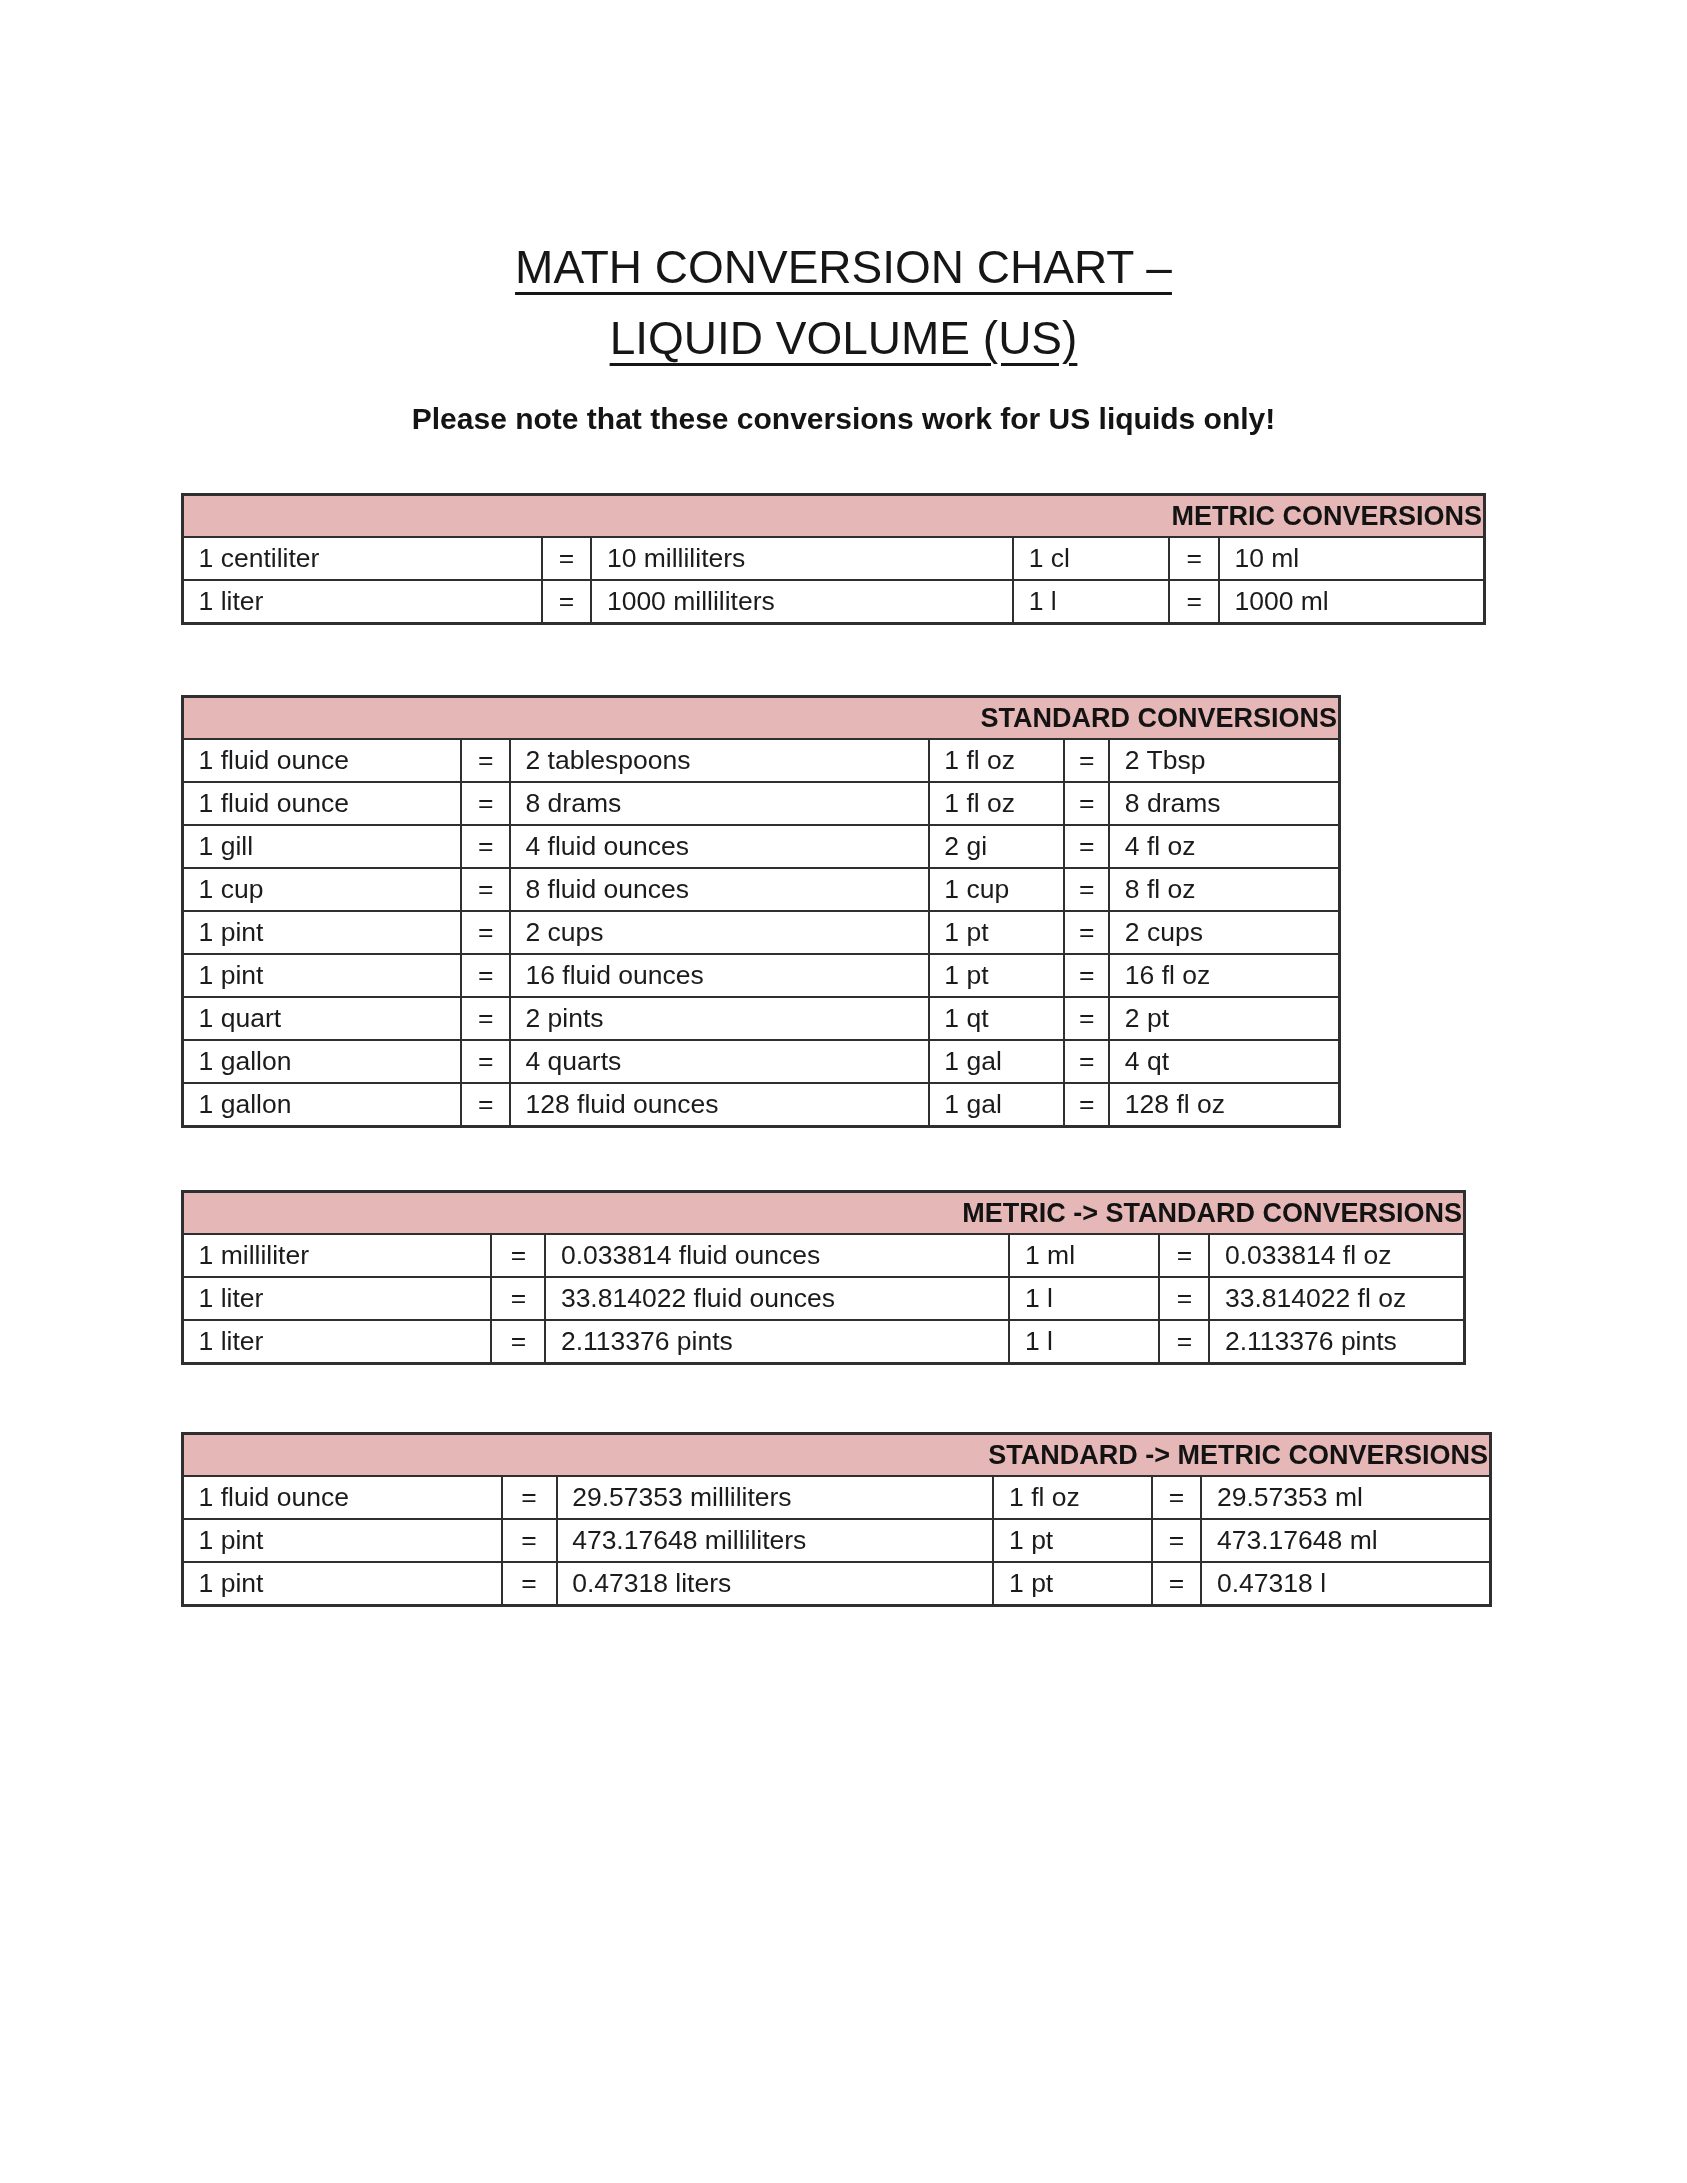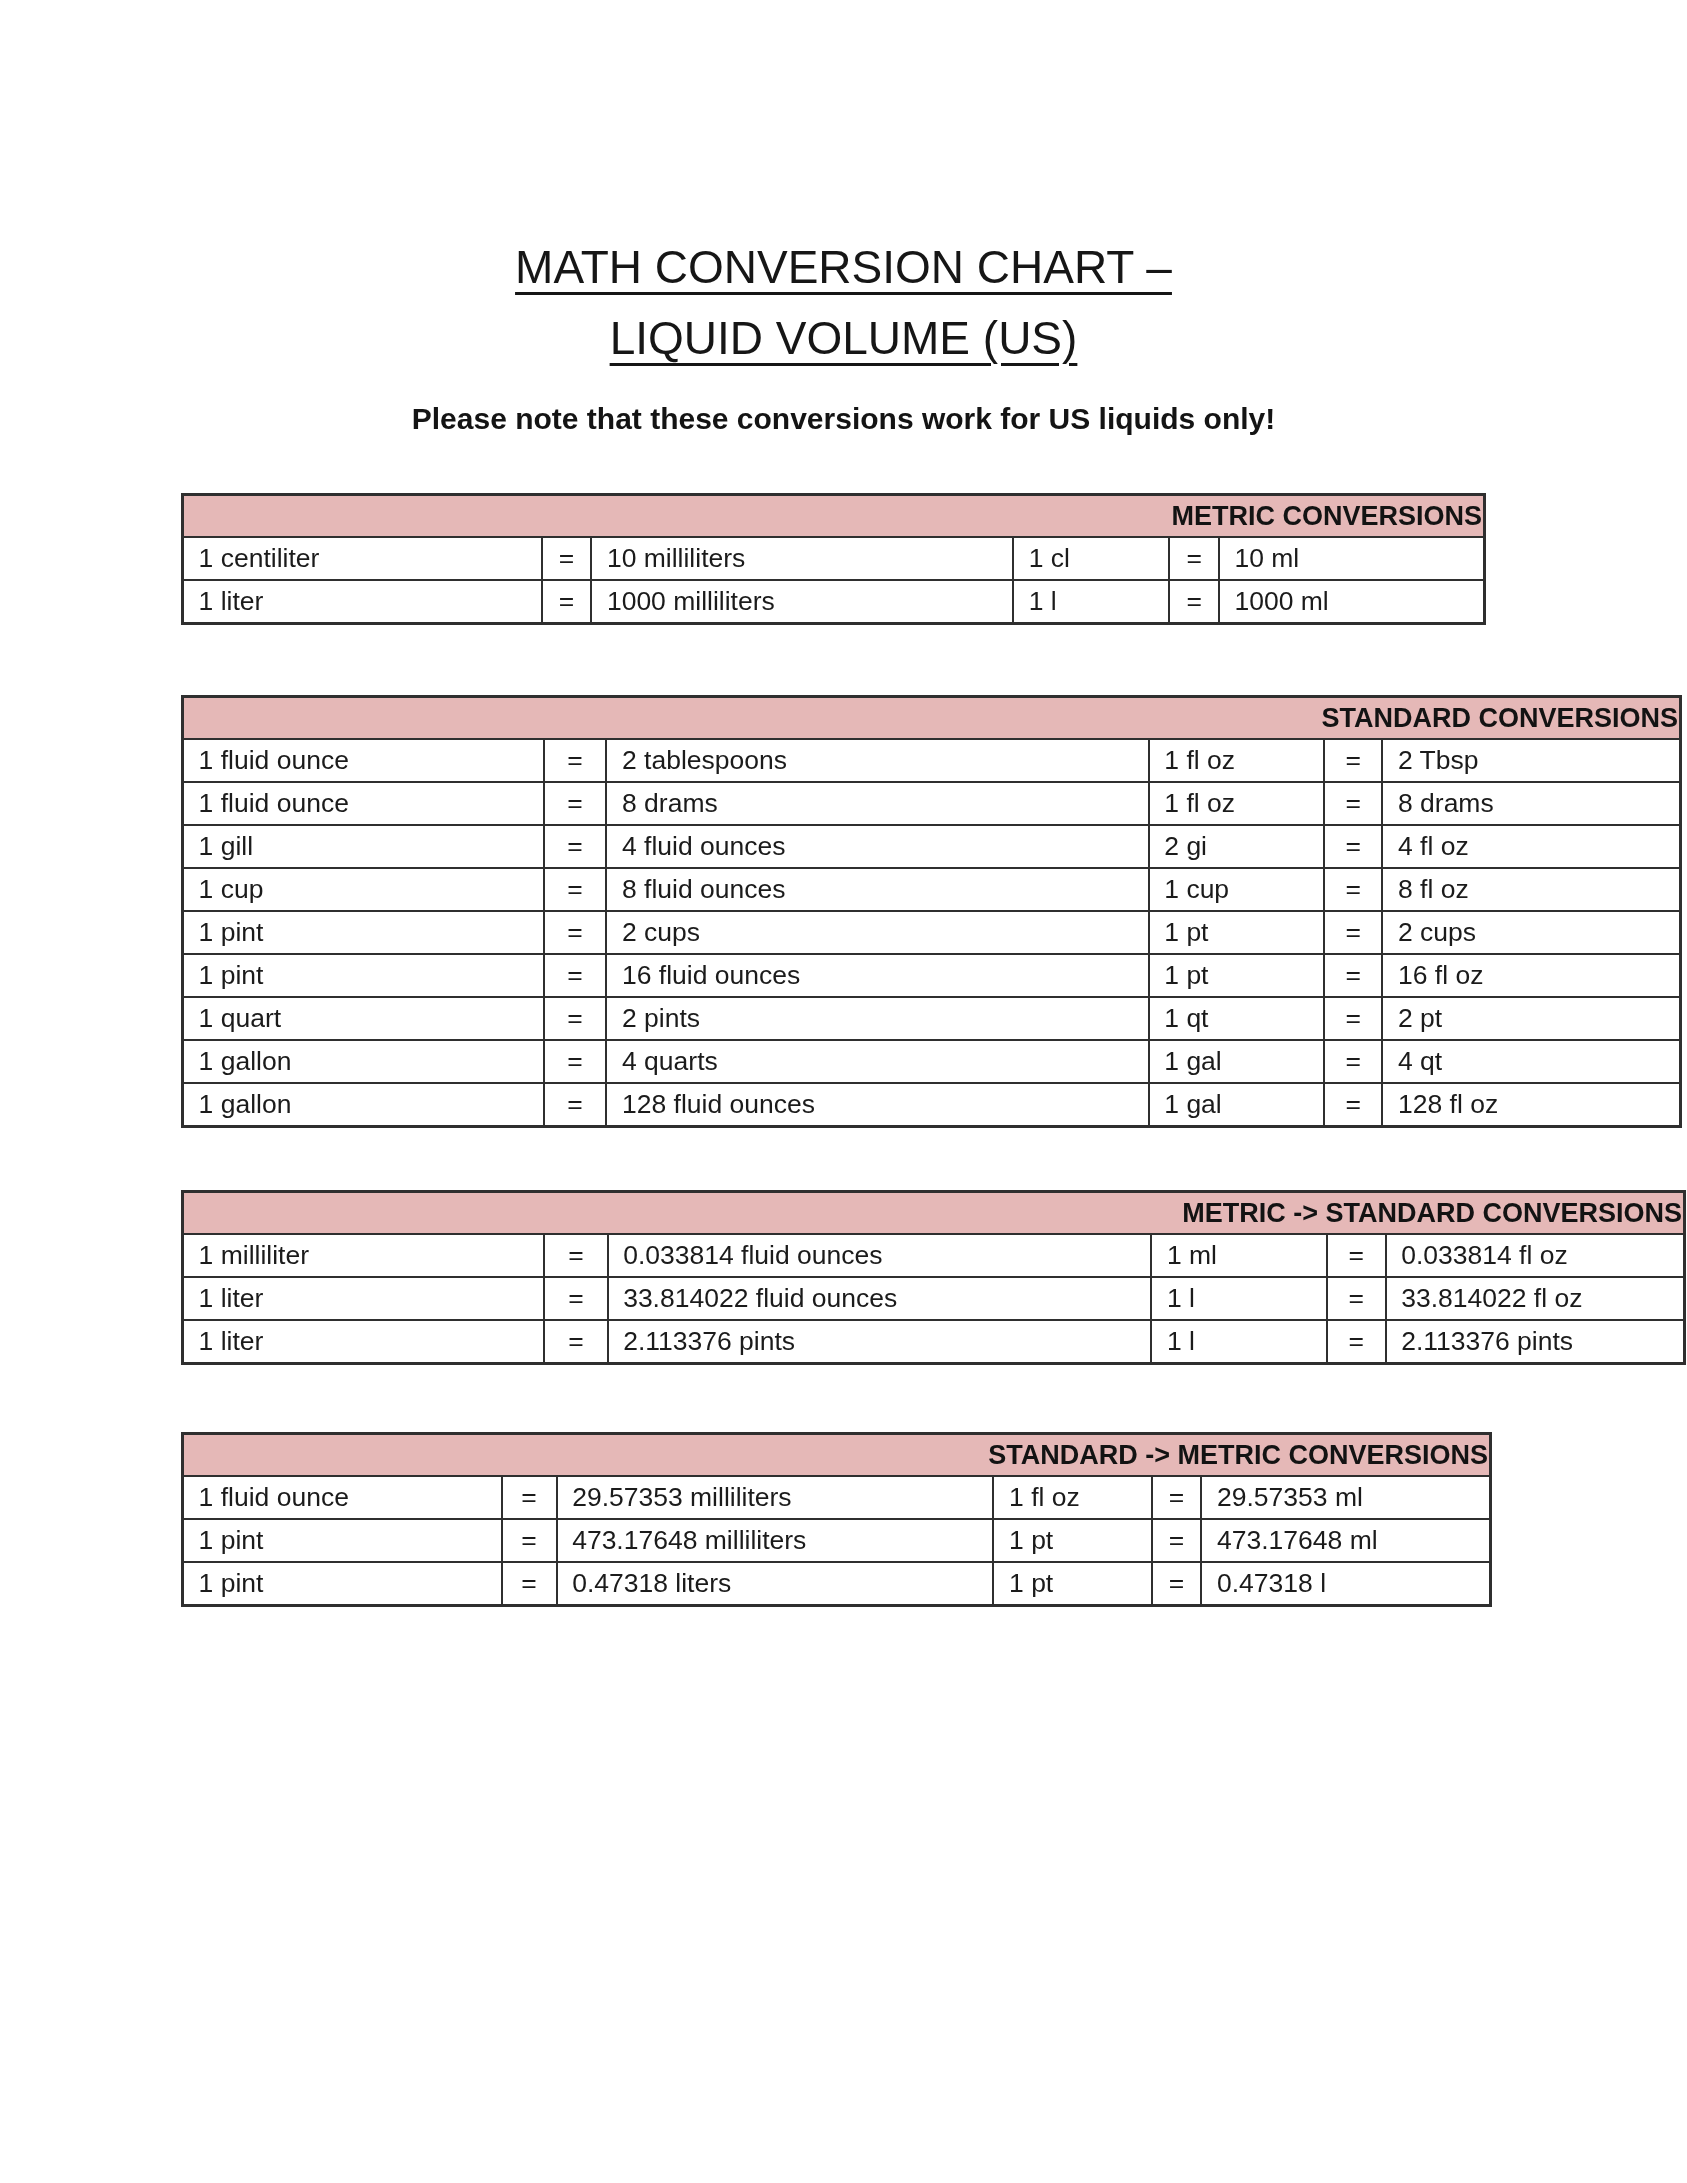--- a/index.html
+++ b/index.html
@@ -80,26 +80,26 @@
     padding: 0;
     font-size: 26.5px;
   }
   
   #table-0 { margin-top: 57px; }
   #table-0 table { width: 1305px; }
   #table-0 .c1{width:27.6%} #table-0 .c2{width:3.8%} #table-0 .c3{width:32.4%}
   #table-0 .c4{width:12.0%} #table-0 .c5{width:3.8%} #table-0 .c6{width:20.4%}
   
   #table-1 { margin-top: 70px; }
-  #table-1 table { width: 1501px; }
+  #table-1 table { width: 1160px; }
   #table-1 .c1{width:24.1%} #table-1 .c2{width:4.2%} #table-1 .c3{width:36.2%}
   #table-1 .c4{width:11.7%} #table-1 .c5{width:3.9%} #table-1 .c6{width:19.9%}
   
   #table-2 { margin-top: 62px; }
-  #table-2 table { width: 1505px; }
+  #table-2 table { width: 1285px; }
   #table-2 .c1{width:24.1%} #table-2 .c2{width:4.2%} #table-2 .c3{width:36.2%}
   #table-2 .c4{width:11.7%} #table-2 .c5{width:3.9%} #table-2 .c6{width:19.9%}
   
   #table-3 { margin-top: 67px; border-radius: 16px; }
   #table-3 table { width: 1311px; }
   #table-3 .c1{width:24.4%} #table-3 .c2{width:4.2%} #table-3 .c3{width:33.4%}
   #table-3 .c4{width:12.1%} #table-3 .c5{width:3.8%} #table-3 .c6{width:22.1%}
 </style>
 </head>
 <body>

